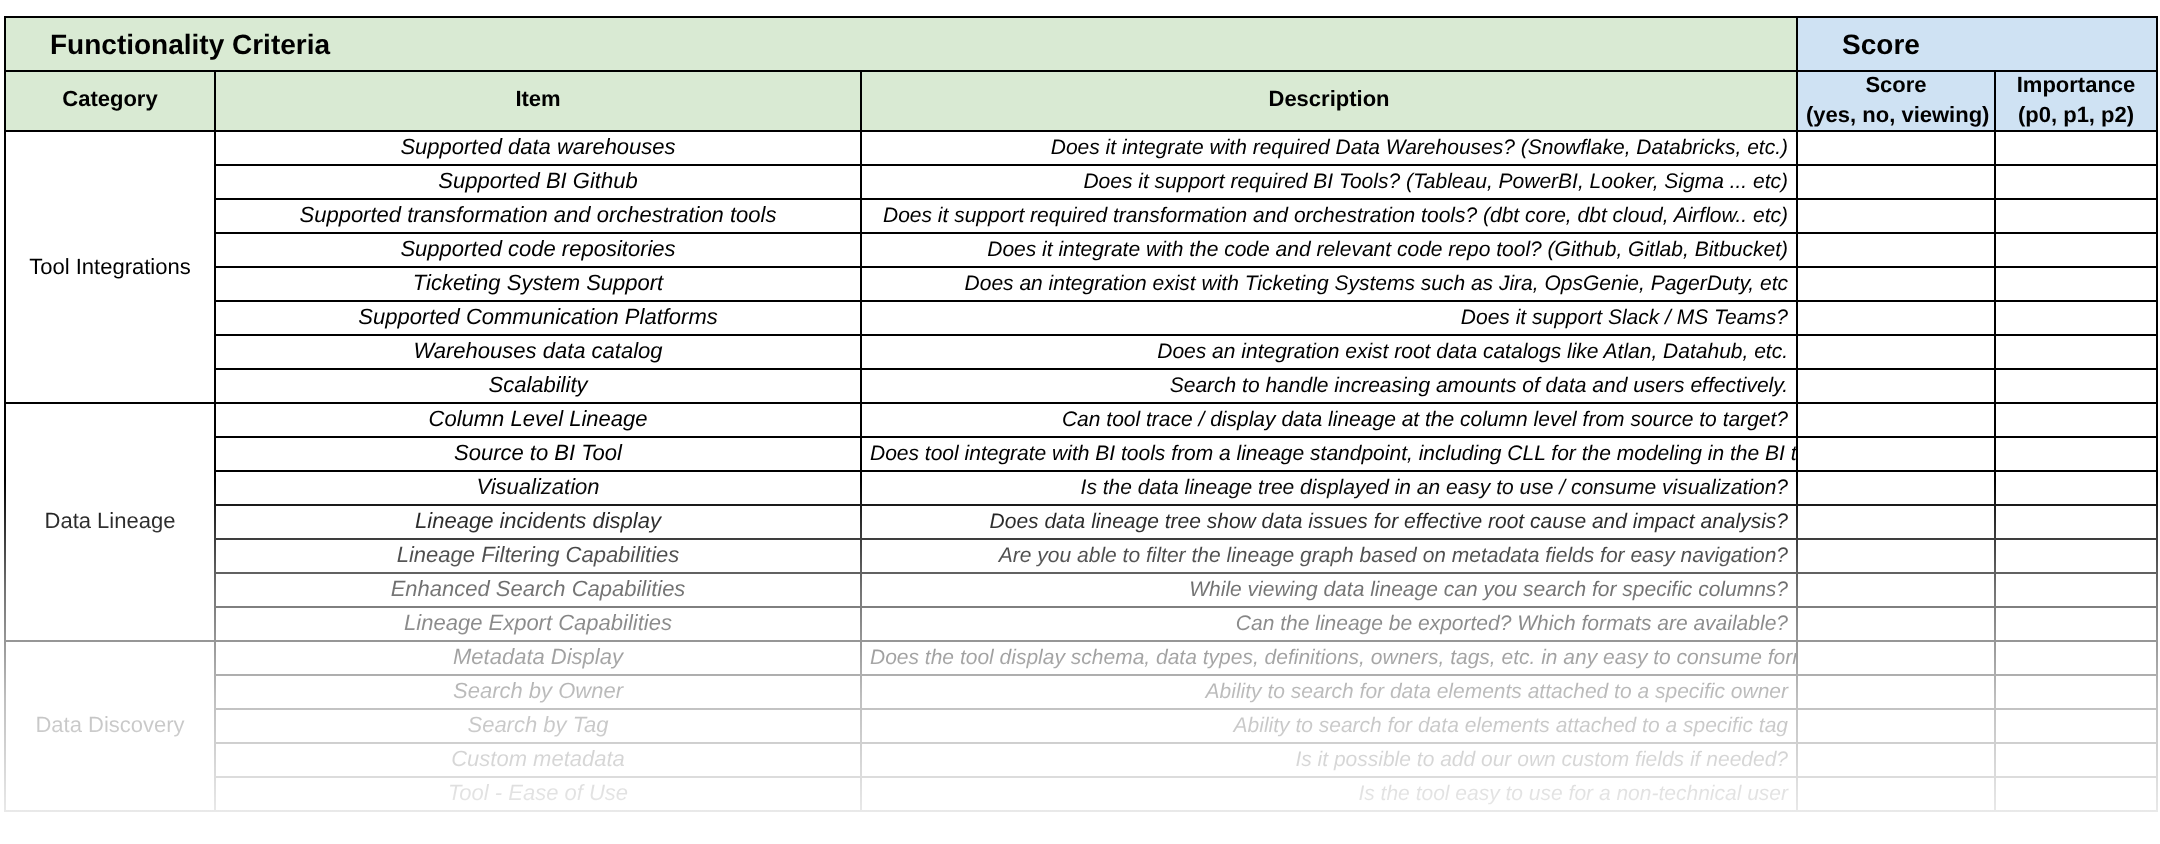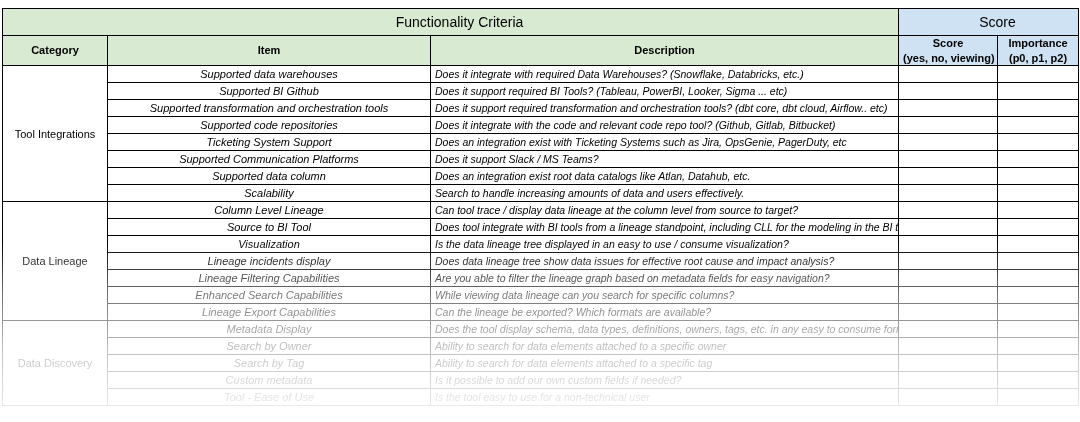--- a/index.html
+++ b/index.html
@@ -25,22 +25,22 @@
     padding: 0 4px;
     overflow: hidden;
     white-space: nowrap;
     vertical-align: middle;
   }
   .green { background: var(--green, #d9ead3); }
   .blue  { background: var(--blue, #cfe2f3); }
   tr.title-row th {
     height: 27px;
     font-size: 14px;
-    font-weight: normal;
-    text-align: center;
+    font-weight: bold;
+    text-align: left;
     color: #000;
     padding-left: 22px;
   }
   tr.colhead-row th {
     height: 30px;
     font-size: 11px;
     font-weight: bold;
     text-align: center;
     line-height: 1.3;
     color: #000;
@@ -53,21 +53,21 @@
   }
   td.cell-category {
     font-weight: normal;
     text-align: center;
     font-size: 11px;
   }
   td.cell-item { text-align: center; font-style: italic; }
   td.cell-desc {
     font-style: italic;
     font-size: 10.5px;
-    text-align: left;
+    text-align: right;
   }
   td.cell-score, td.cell-importance { background: #fff; }
   .fade-overlay {
     position: absolute;
     left: 0;
     top: 240px;
     width: 1080px;
     height: 182px;
     pointer-events: none;
     background: linear-gradient(to bottom,
@@ -145,21 +145,21 @@
         <td class="cell-score"></td>
         <td class="cell-importance"></td>
       </tr>
       <tr>
         <td class="cell-item">Supported Communication Platforms</td>
         <td class="cell-desc">Does it support Slack / MS Teams?</td>
         <td class="cell-score"></td>
         <td class="cell-importance"></td>
       </tr>
       <tr>
-        <td class="cell-item">Supported data column</td>
+        <td class="cell-item">Warehouses data catalog</td>
         <td class="cell-desc">Does an integration exist root data catalogs like Atlan, Datahub, etc.</td>
         <td class="cell-score"></td>
         <td class="cell-importance"></td>
       </tr>
       <tr>
         <td class="cell-item">Scalability</td>
         <td class="cell-desc">Search to handle increasing amounts of data and users effectively.</td>
         <td class="cell-score"></td>
         <td class="cell-importance"></td>
       </tr>

